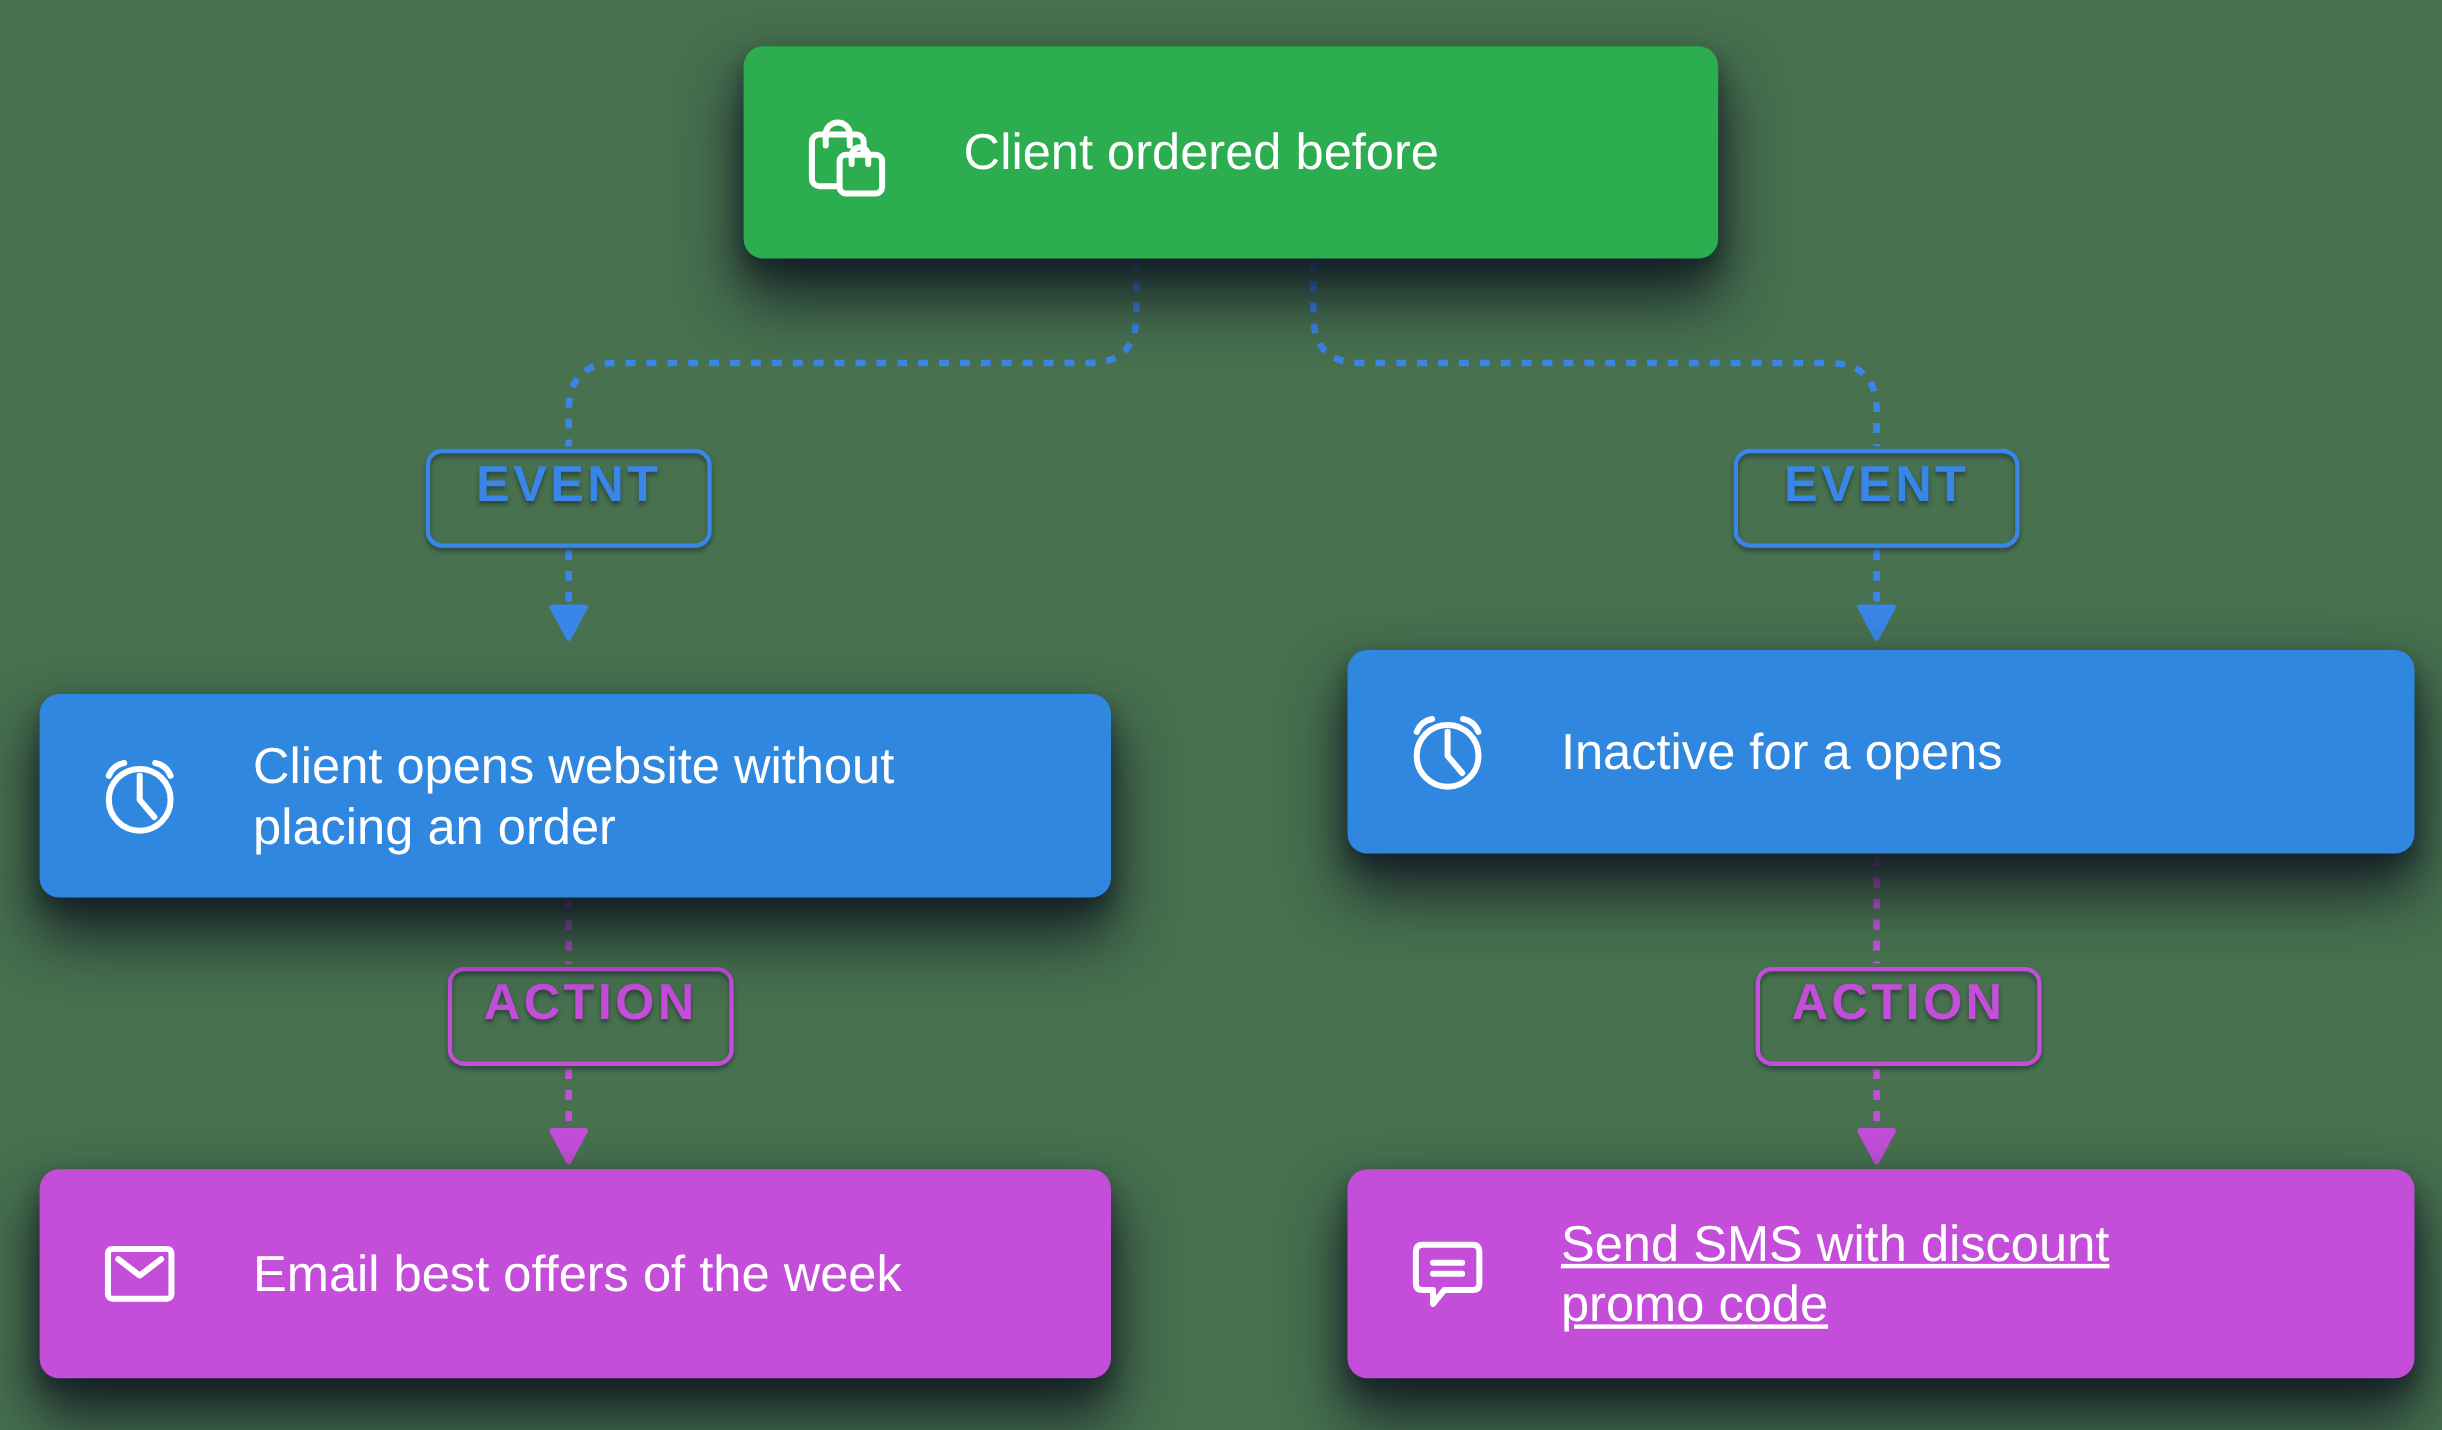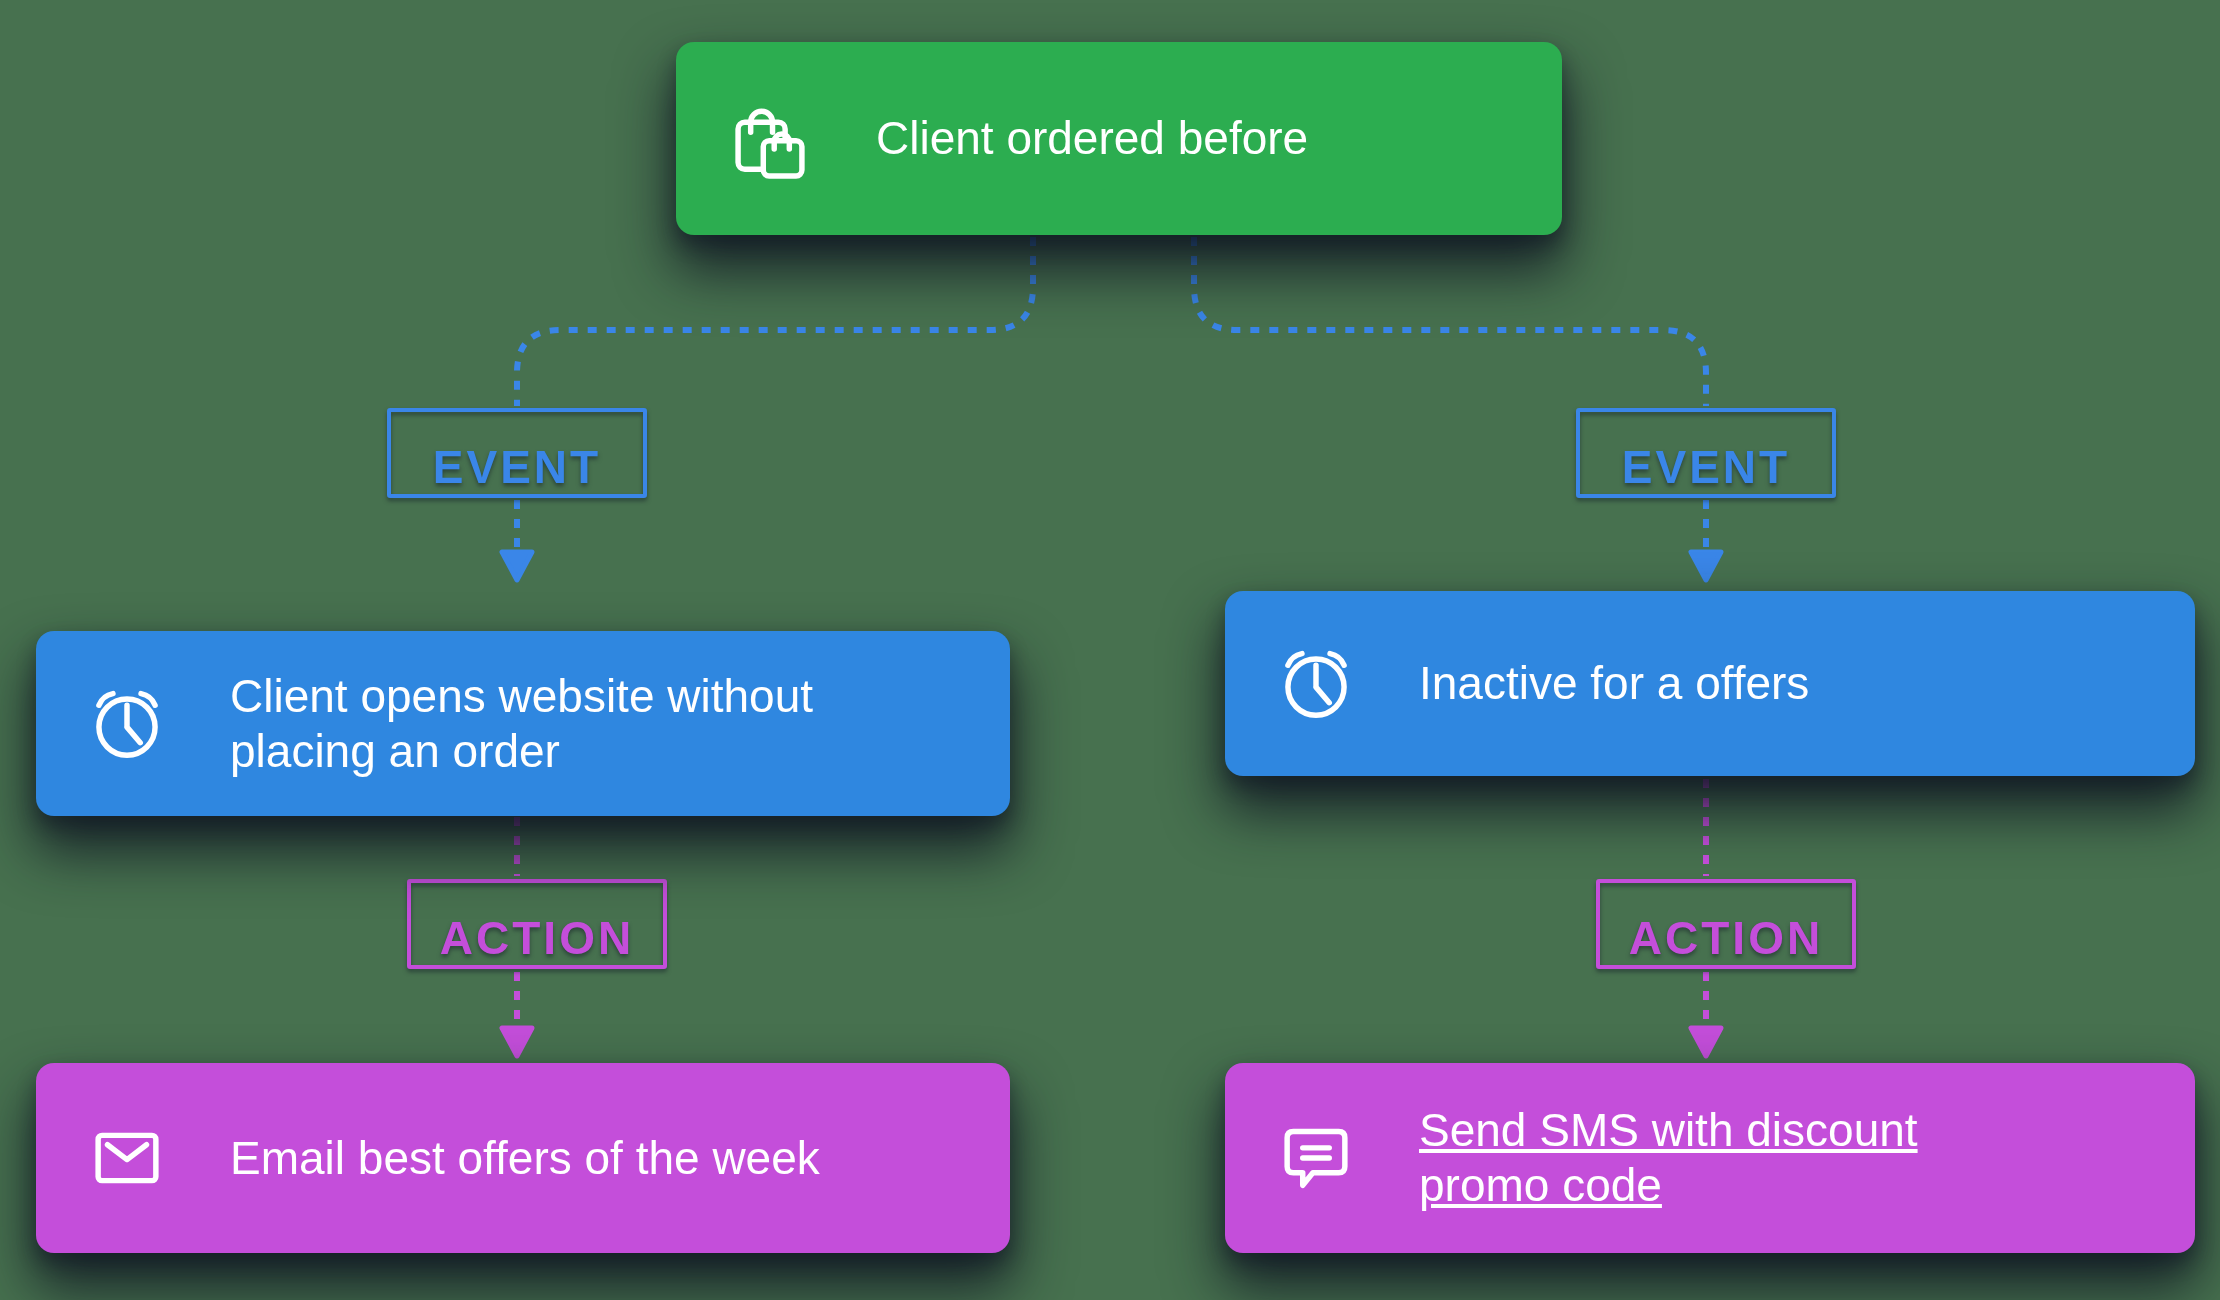--- a/index.html
+++ b/index.html
@@ -40,22 +40,22 @@
 
   .icon{flex:0 0 auto;width:78px;height:78px;}
   .card.trigger .icon{width:84px;height:84px;}
   .icon svg{width:100%;height:100%;display:block;}
   .stroke{fill:none;stroke:#fff;stroke-linecap:round;stroke-linejoin:round;}
 
   
   .tag{
     position:absolute;z-index:2;
     width:260px;height:90px;box-sizing:border-box;
-    border:4px solid;border-radius:3px;
-    display:flex;align-items:flex-end;justify-content:center;
+    border:4px solid;border-radius:15px;
+    display:flex;align-items:flex-start;justify-content:center;
     font-size:46px;font-weight:bold;letter-spacing:3px;
     filter:drop-shadow(0 3px 2px rgba(16,23,35,.5));
   }
   .tag.blue{border-color:var(--accent_blue,#3A86E8);color:var(--accent_blue,#3A86E8);}
   .tag.magenta{border-color:var(--accent_magenta,#C44EDA);color:var(--accent_magenta,#C44EDA);margin-left:20px;}
   .tag.t-ev-left{left:387px;top:408px;}
   .tag.t-ev-right{left:1576px;top:408px;}
   .tag.t-ac-left{left:387px;top:879px;}
   .tag.t-ac-right{left:1576px;top:879px;}
 </style>
@@ -120,21 +120,21 @@
 
   <div class="card blue ev-right">
     <span class="icon">
       <svg viewBox="0 0 100 100">
         <circle class="stroke" cx="50" cy="54" r="36" stroke-width="7"></circle>
         <path class="stroke" d="M50,54 L50,26 M50,54 L67,74" stroke-width="7"></path>
         <path class="stroke" d="M14,26 A24,24 0 0 1 32,11" stroke-width="7"></path>
         <path class="stroke" d="M86,26 A24,24 0 0 0 68,11" stroke-width="7"></path>
       </svg>
     </span>
-    <span class="label">Inactive for a offers</span>
+    <span class="label">Inactive for a opens</span>
   </div>
 
   <div class="card purple ac-left">
     <span class="icon">
       <svg viewBox="0 0 100 100">
         <rect class="stroke" x="13" y="21" width="74" height="58" rx="5" stroke-width="7"></rect>
         <path class="stroke" d="M25,33 L50,52 L75,33" stroke-width="7"></path>
       </svg>
     </span>
     <span class="label">Email best offers of the week</span>

